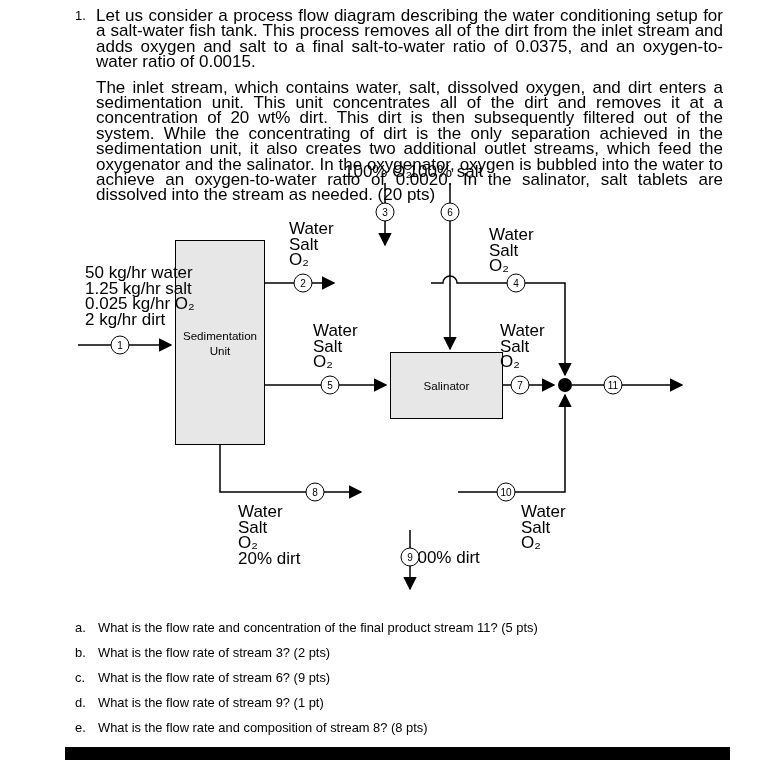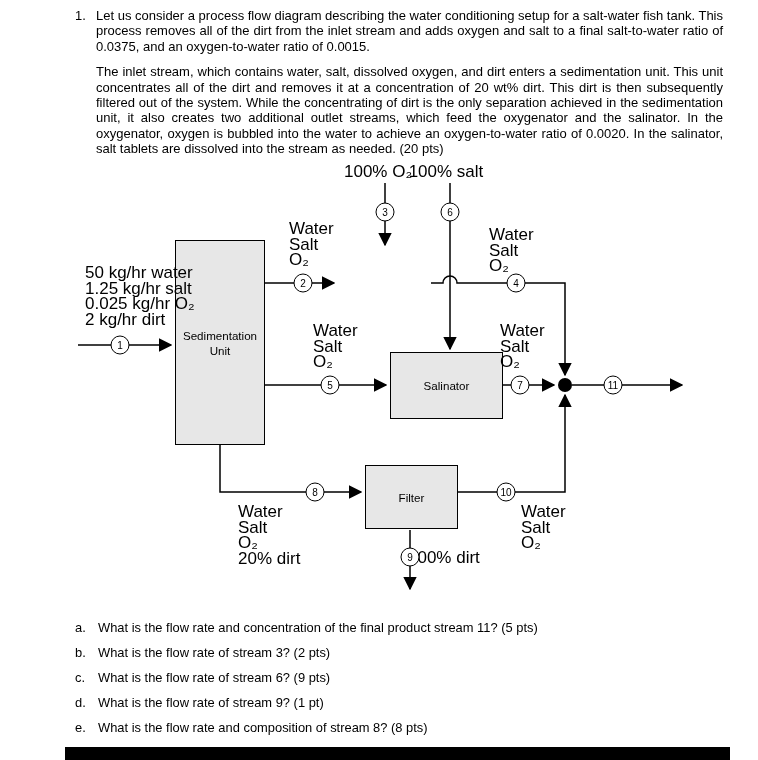--- a/index.html
+++ b/index.html
@@ -6,21 +6,21 @@
   html,body { background:#fff; }
   .page {
     position:relative; width:758px; height:760px; background:#ffffff;
     font-family:"Liberation Sans","DejaVu Sans",sans-serif; color:#000;
     overflow:hidden;
   }
 
   
   .problem { position:absolute; left:75px; top:8px; width:648px; display:flex; }
   .problem .num { flex:0 0 21px; font-size:12.9px; line-height:15.4px; }
-  .problem .ptext { flex:1; font-size:13px; line-height:15.4px; text-align:justify; }
+  .problem .ptext { flex:1; font-size:17px; line-height:15.4px; text-align:justify; }
   .problem .ptext p + p { margin-top:10px; }
 
   
   .connectors { position:absolute; left:0; top:0; }
   .unit {
     position:absolute; background:#e7e7e7; border:1.6px solid #000;
     display:flex; align-items:center; justify-content:center;
     text-align:center; font-size:11.6px; line-height:15px; white-space:pre-line;
   }
   .u-sed { left:175px; top:240px; width:90px; height:205px; }
@@ -102,21 +102,20 @@
       <path d="M572,385 H682" marker-end="url(#arrow)"></path>
       <path d="M220,445 V492 H361" marker-end="url(#arrow)"></path>
       <path d="M410,530 V589" marker-end="url(#arrow)"></path>
       <path d="M458,492 H565 V395" marker-end="url(#arrow)"></path>
     </g>
   </svg>
 
   <div class="unit u-sed">Sedimentation
 Unit</div>
   <div class="unit u-sal">Salinator</div>
-  <div class="unit u-fil">Filter</div>
 
   <div class="pfd-label centered lbl-feed-o2">100% O₂</div>
   <div class="pfd-label centered lbl-feed-salt">100% salt</div>
 
   <div class="pfd-label lbl-inlet">50 kg/hr water
 1.25 kg/hr salt
 0.025 kg/hr O₂
 2 kg/hr dirt</div>
   <div class="pfd-label lbl-s2">Water
 Salt

